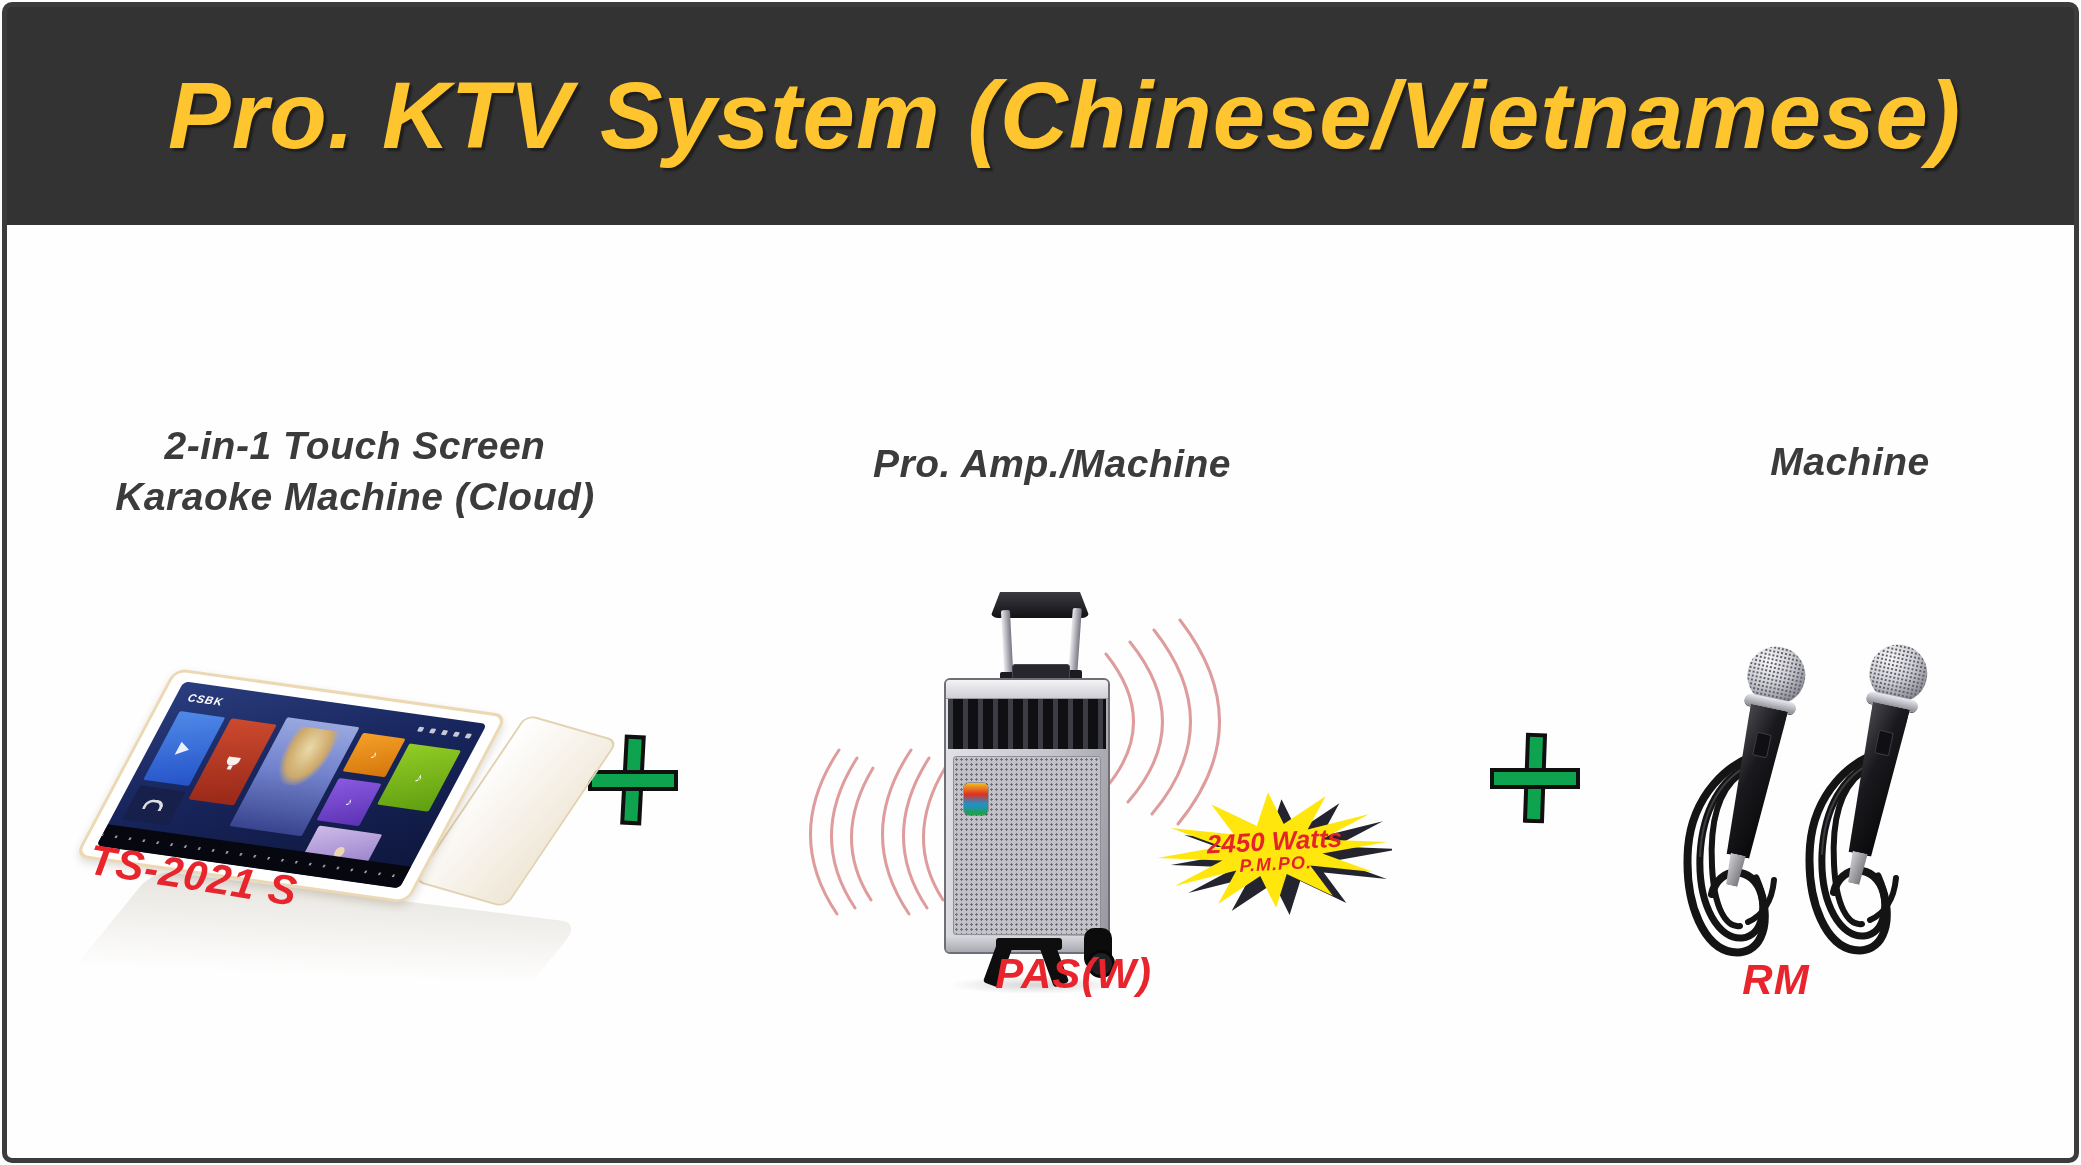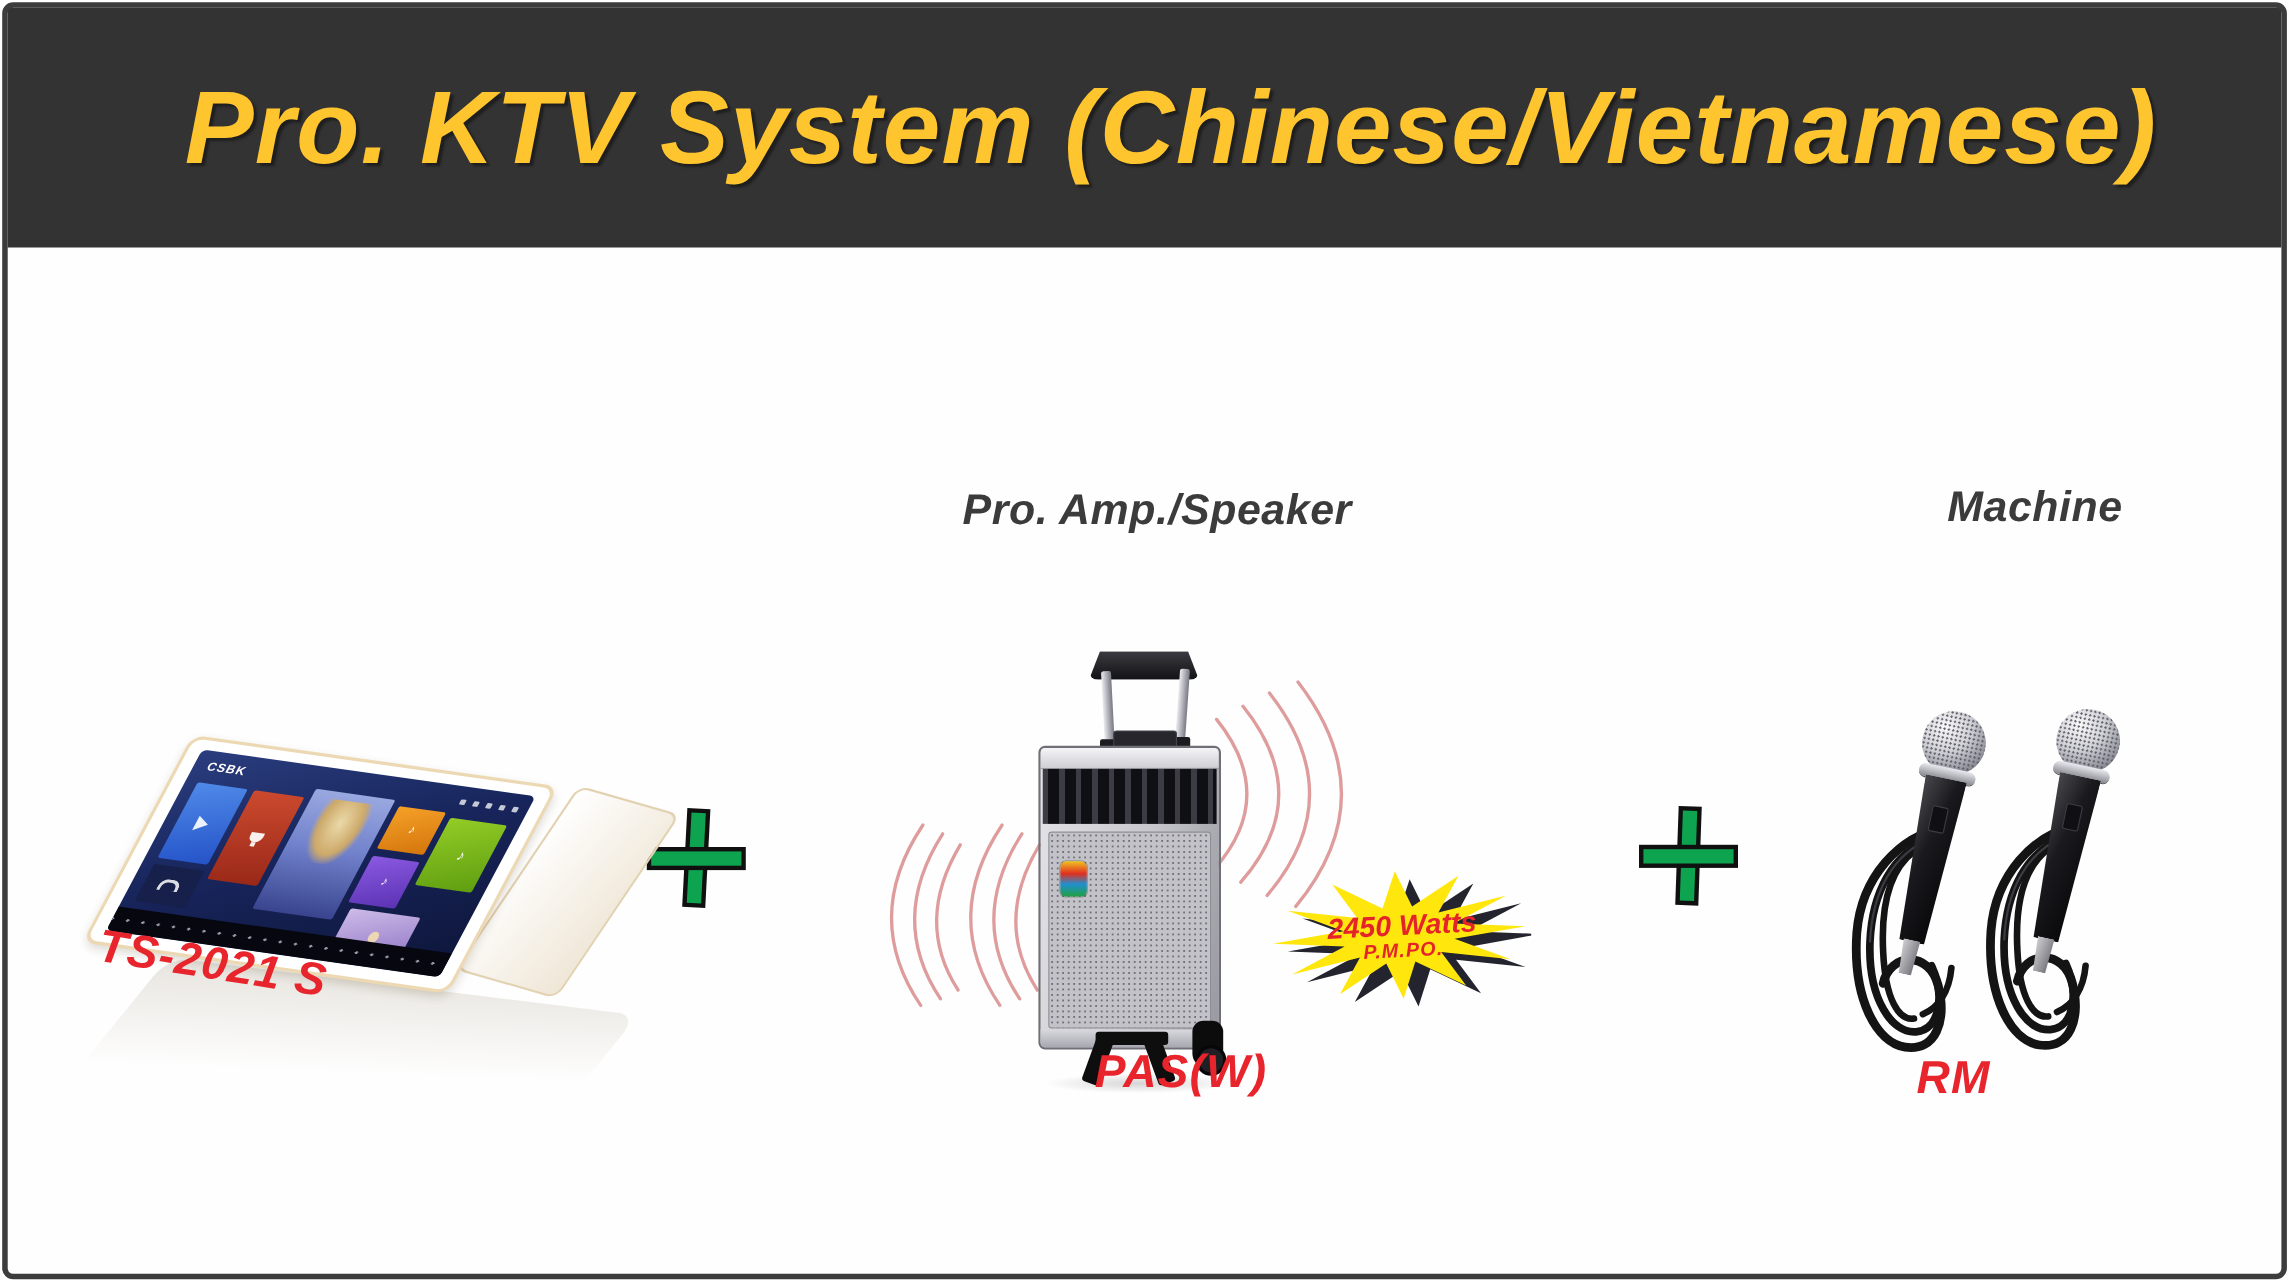--- a/index.html
+++ b/index.html
@@ -129,22 +129,26 @@
 </head>
 <body>
 
 <div id="canvas">
   <div class="frame"></div>
 
   <div class="header">
     <div class="title">Pro. KTV System (Chinese/Vietnamese)</div>
   </div>
 
+  <div class="heading" id="h1">
+    <span>2-in-1 Touch Screen</span><br>
+    <span>Karaoke Machine (Cloud)</span>
+  </div>
   <div class="heading" id="h2">
-    <span>Pro. Amp./Speaker</span><br>
+    <span>Pro. Amp./Machine</span><br>
   </div>
   <div class="heading" id="h3">
     <span>Machine</span><br>
   </div>
 
   <svg class="plus" id="plus1" viewBox="0 0 94 94">
     <rect x="38.5" y="4" width="17" height="86" fill="#0EA44F" stroke="#101010" stroke-width="4" transform="rotate(3 47 47)"></rect>
     <rect x="4" y="39" width="86" height="17" fill="#0EA44F" stroke="#101010" stroke-width="4"></rect>
   </svg>
   <svg class="plus" id="plus2" viewBox="0 0 94 94">

